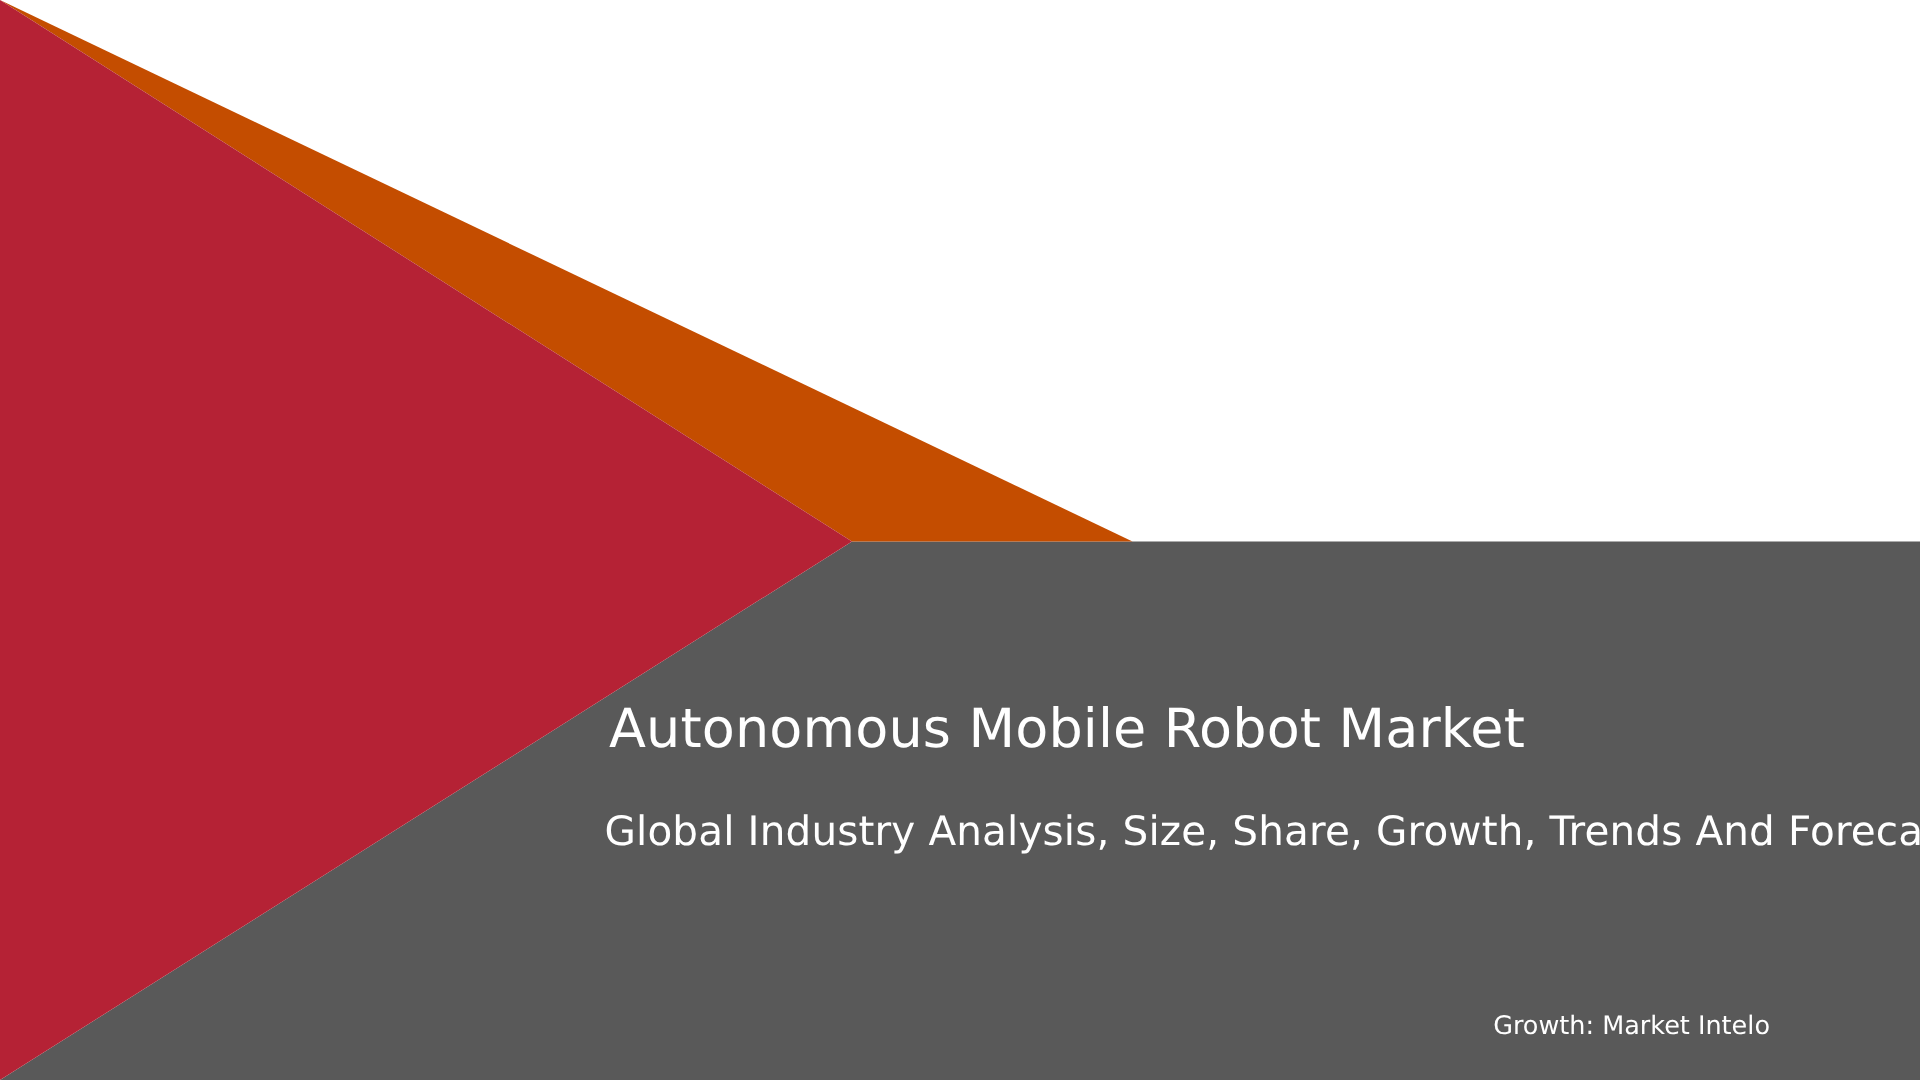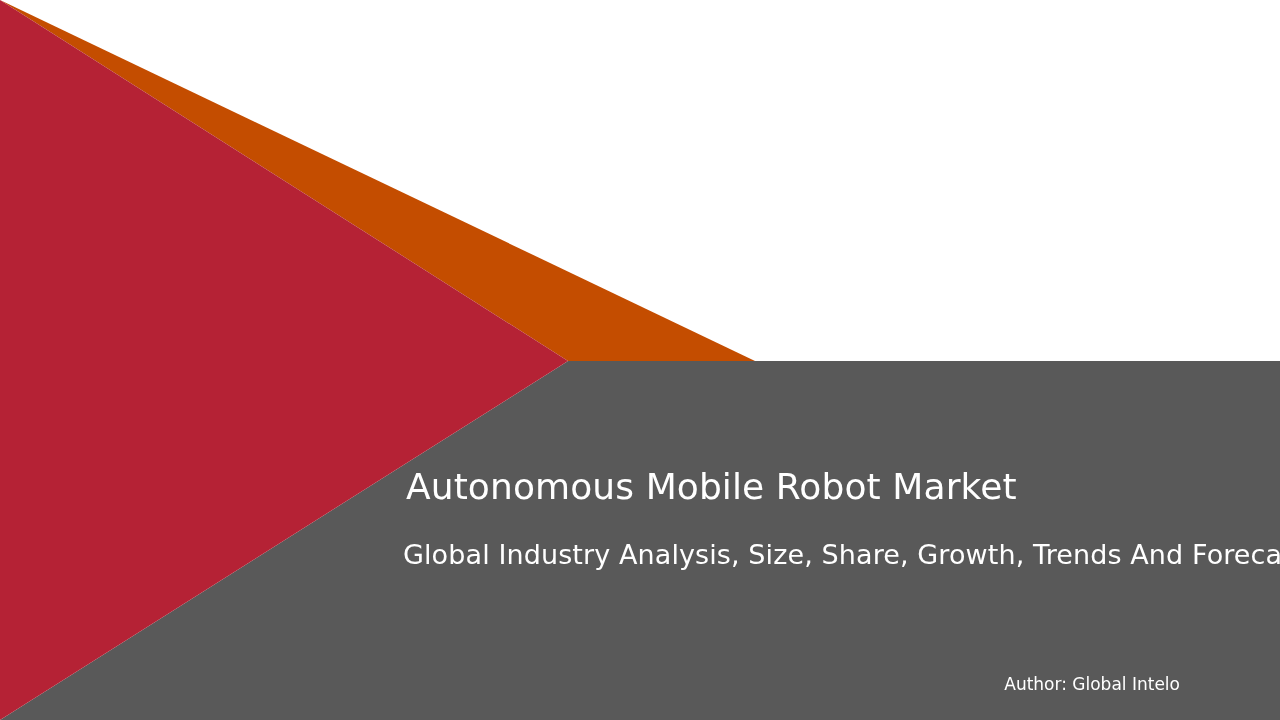--- a/index.html
+++ b/index.html
@@ -84,17 +84,17 @@
 
     <polygon fill="#B52235" points="0,0 568,361 0,720"></polygon>
   </svg>
 
   <div class="content-layer">
 
     <h1 class="title">Autonomous Mobile Robot Market</h1>
 
     <p class="subtitle">Global Industry Analysis, Size, Share, Growth, Trends And Forecast</p>
 
-    <p class="author">Author: Global Intelo</p>
+    <p class="author">Growth: Market Intelo</p>
 
   </div>
 
 </div>
 
 </body></html>

